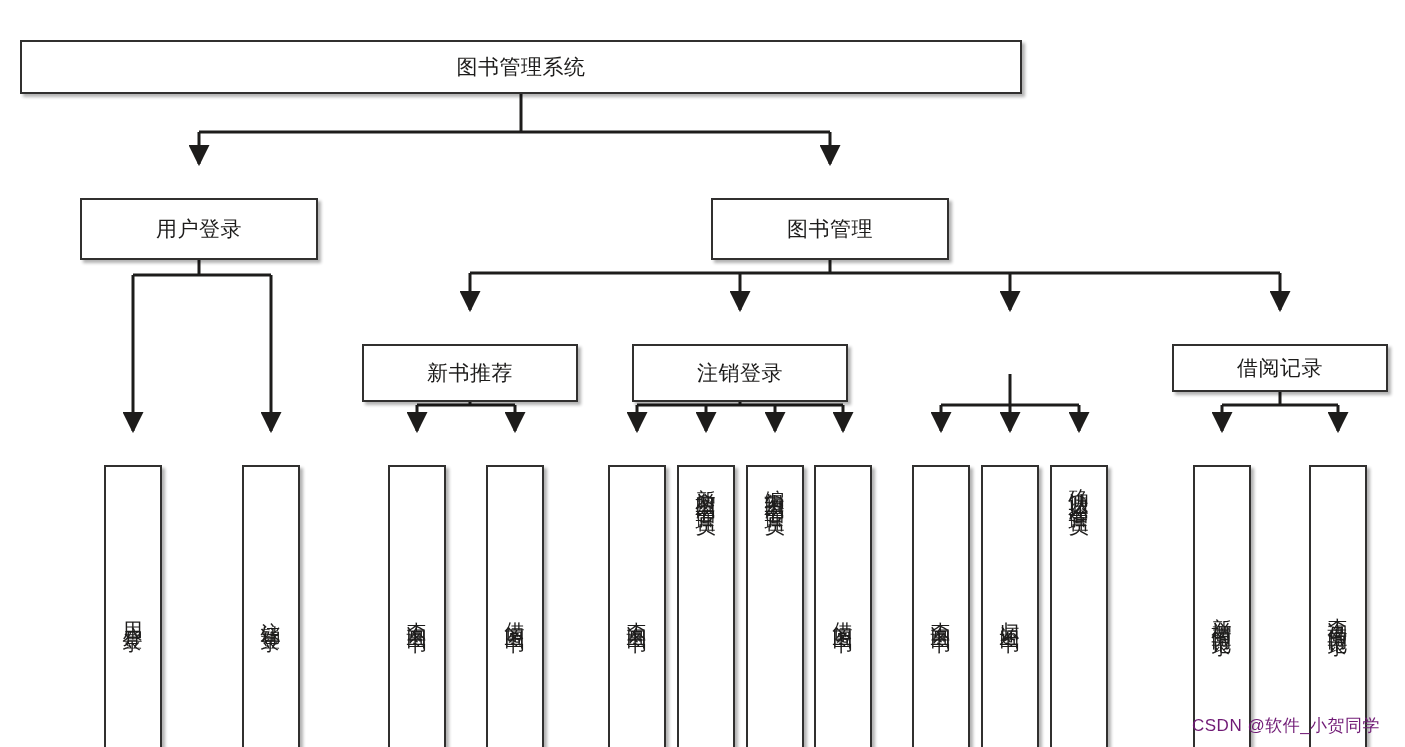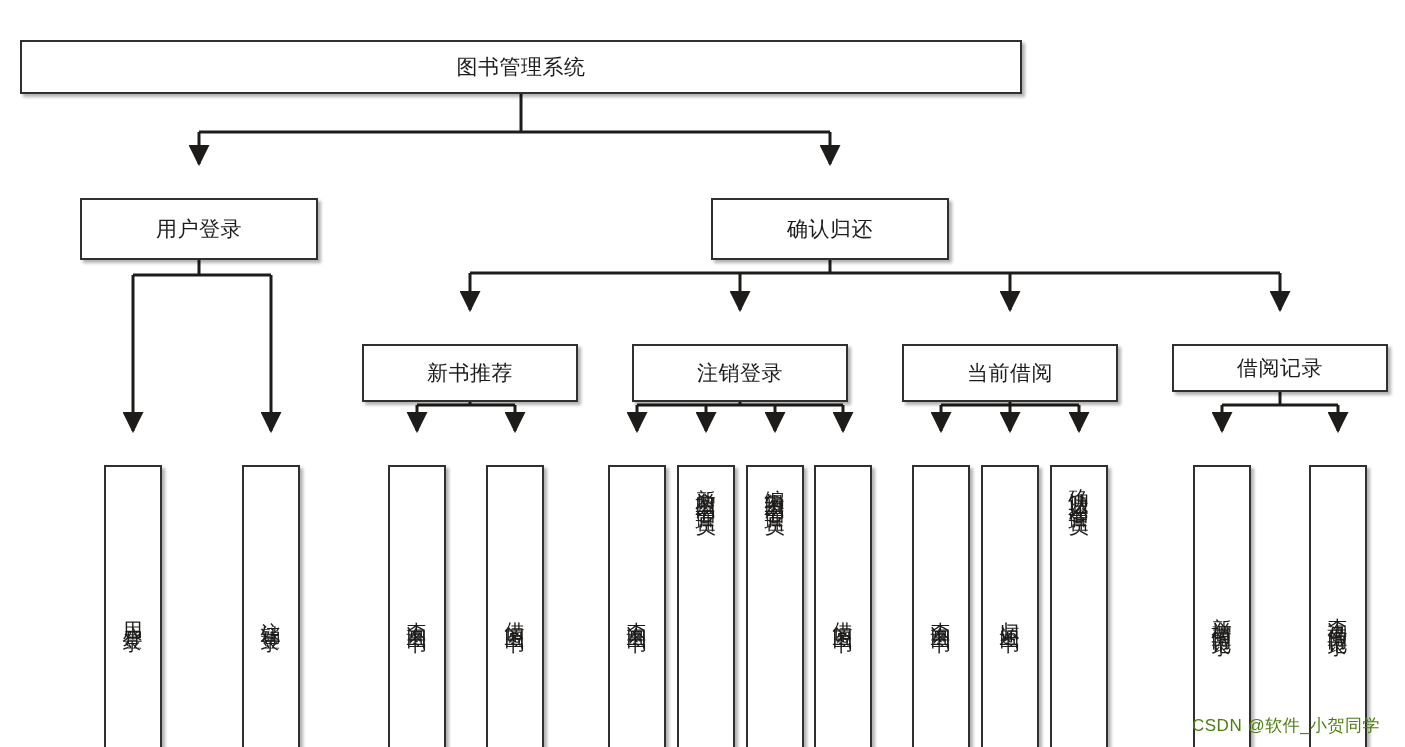--- a/index.html
+++ b/index.html
@@ -58,21 +58,21 @@
   }
   .node.leaf.centered {
     align-items: center;
     padding-top: 0;
   }
   .watermark {
     position: absolute;
     left: 1192px;
     top: 714px;
     font-size: 17px;
-    color: #4d7c0f;
+    color: #701a75;
     letter-spacing: 0.5px;
     white-space: nowrap;
     font-family: "Liberation Sans", "DejaVu Sans", sans-serif;
   }
 </style>
 </head>
 <body>
 
 <div id="diagram-root">
 
@@ -127,31 +127,28 @@
   </svg>
 
   <div class="node" style="left:20px; top:12px; width:1002px; height:54px;">
     <span class="node-label">图书管理系统</span>
   </div>
 
   <div class="node" style="left:80px; top:170px; width:238px; height:62px;">
     <span class="node-label">用户登录</span>
   </div>
   <div class="node" style="left:711px; top:170px; width:238px; height:62px;">
-    <span class="node-label">确认归还</span>
+    <span class="node-label">图书管理</span>
   </div>
 
   <div class="node" style="left:362px; top:316px; width:216px; height:58px;text-align:right;">
     <span class="node-label">新书推荐</span>
   </div>
   <div class="node" style="left:632px; top:316px; width:216px; height:58px;">
     <span class="node-label">注销登录</span>
-  </div>
-  <div class="node" style="left:902px; top:316px; width:216px; height:58px;">
-    <span class="node-label">当前借阅</span>
   </div>
   <div class="node" style="left:1172px; top:316px; width:216px; height:48px;">
     <span class="node-label">借阅记录</span>
   </div>
 
   <div class="node leaf centered" style="left:104px; top:437px; width:58px; height:298px;">
     <span class="node-label">用户登录</span>
   </div>
   <div class="node leaf centered" style="left:242px; top:437px; width:58px; height:298px;">
     <span class="node-label">注销登录</span>

